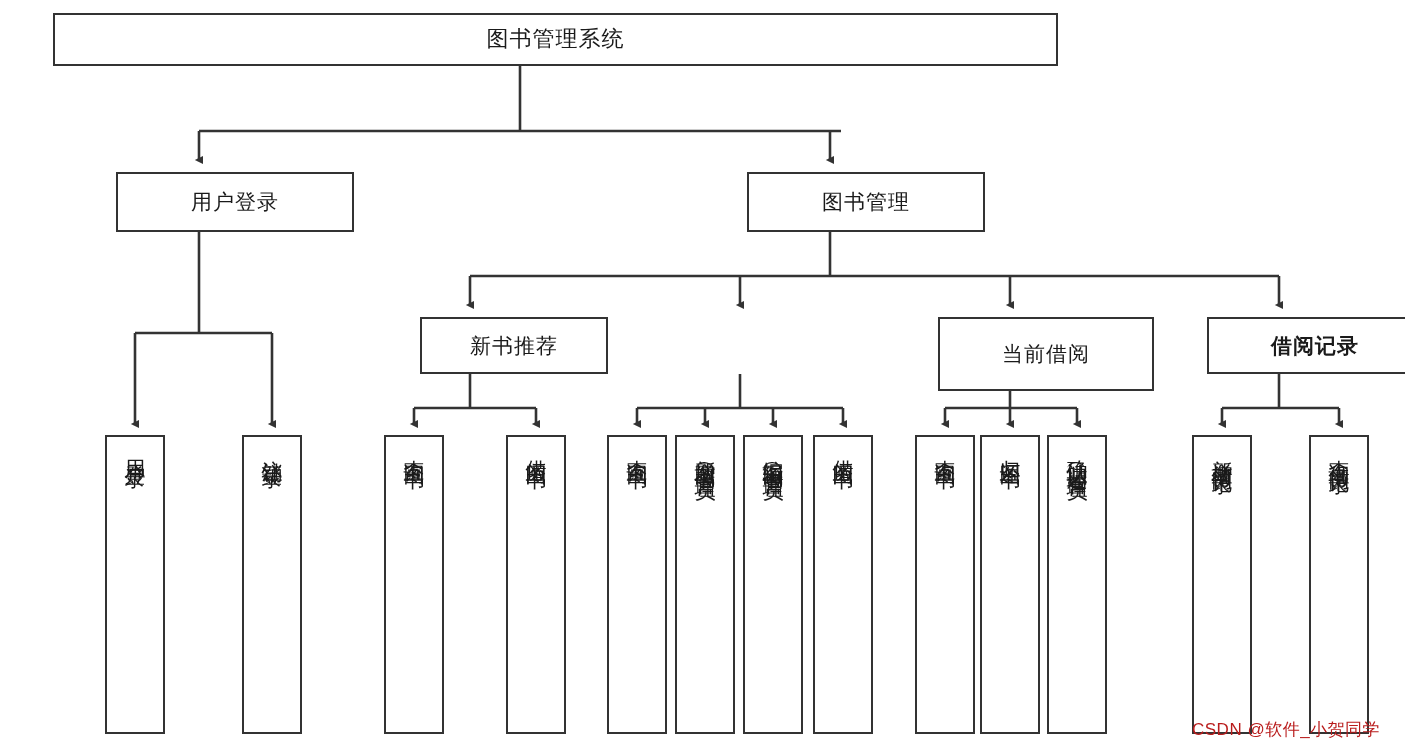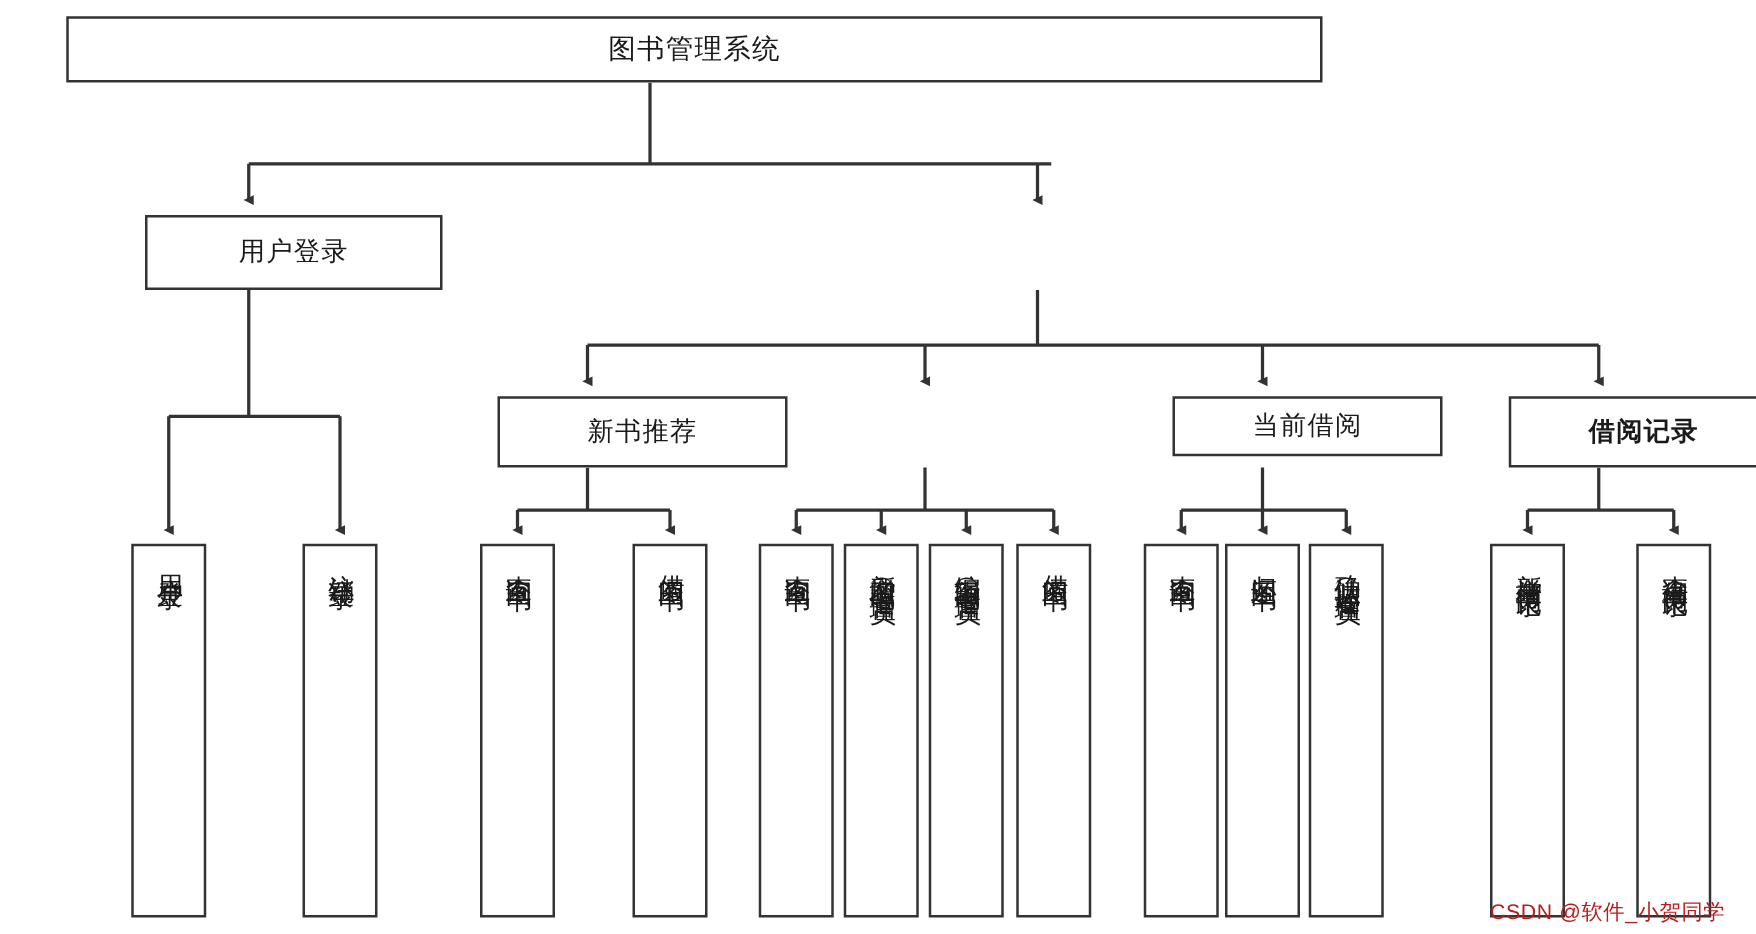--- a/index.html
+++ b/index.html
@@ -122,25 +122,28 @@
     </g>
   </svg>
 
   <div class="node horiz root" style="left:17px; top:13px; width:1005px; height:53px;">
     <span>图书管理系统</span>
   </div>
 
   <div class="node horiz" style="left:80px; top:172px; width:238px; height:60px;">
     <span>用户登录</span>
   </div>
+  <div class="node horiz" style="left:711px; top:172px; width:238px; height:60px;">
+    <span>图书管理</span>
+  </div>
 
-  <div class="node horiz" style="left:362px; top:317px; width:232px; height:57px;">
+  <div class="node horiz" style="left:384px; top:317px; width:188px; height:57px;">
     <span>新书推荐</span>
   </div>
-  <div class="node horiz" style="left:902px; top:317px; width:216px; height:48px;">
+  <div class="node horiz" style="left:902px; top:317px; width:216px; height:74px;">
     <span>当前借阅</span>
   </div>
   <div class="node horiz" style="left:1171px; top:317px; width:216px; height:57px;font-weight:bold;">
     <span>借阅记录</span>
   </div>
 
   <div class="node vert" style="left:105px; top:435px; width:60px; height:299px;">
     <span class="vlabel">用户登录</span>
   </div>
   <div class="node vert" style="left:242px; top:435px; width:60px; height:299px;">

